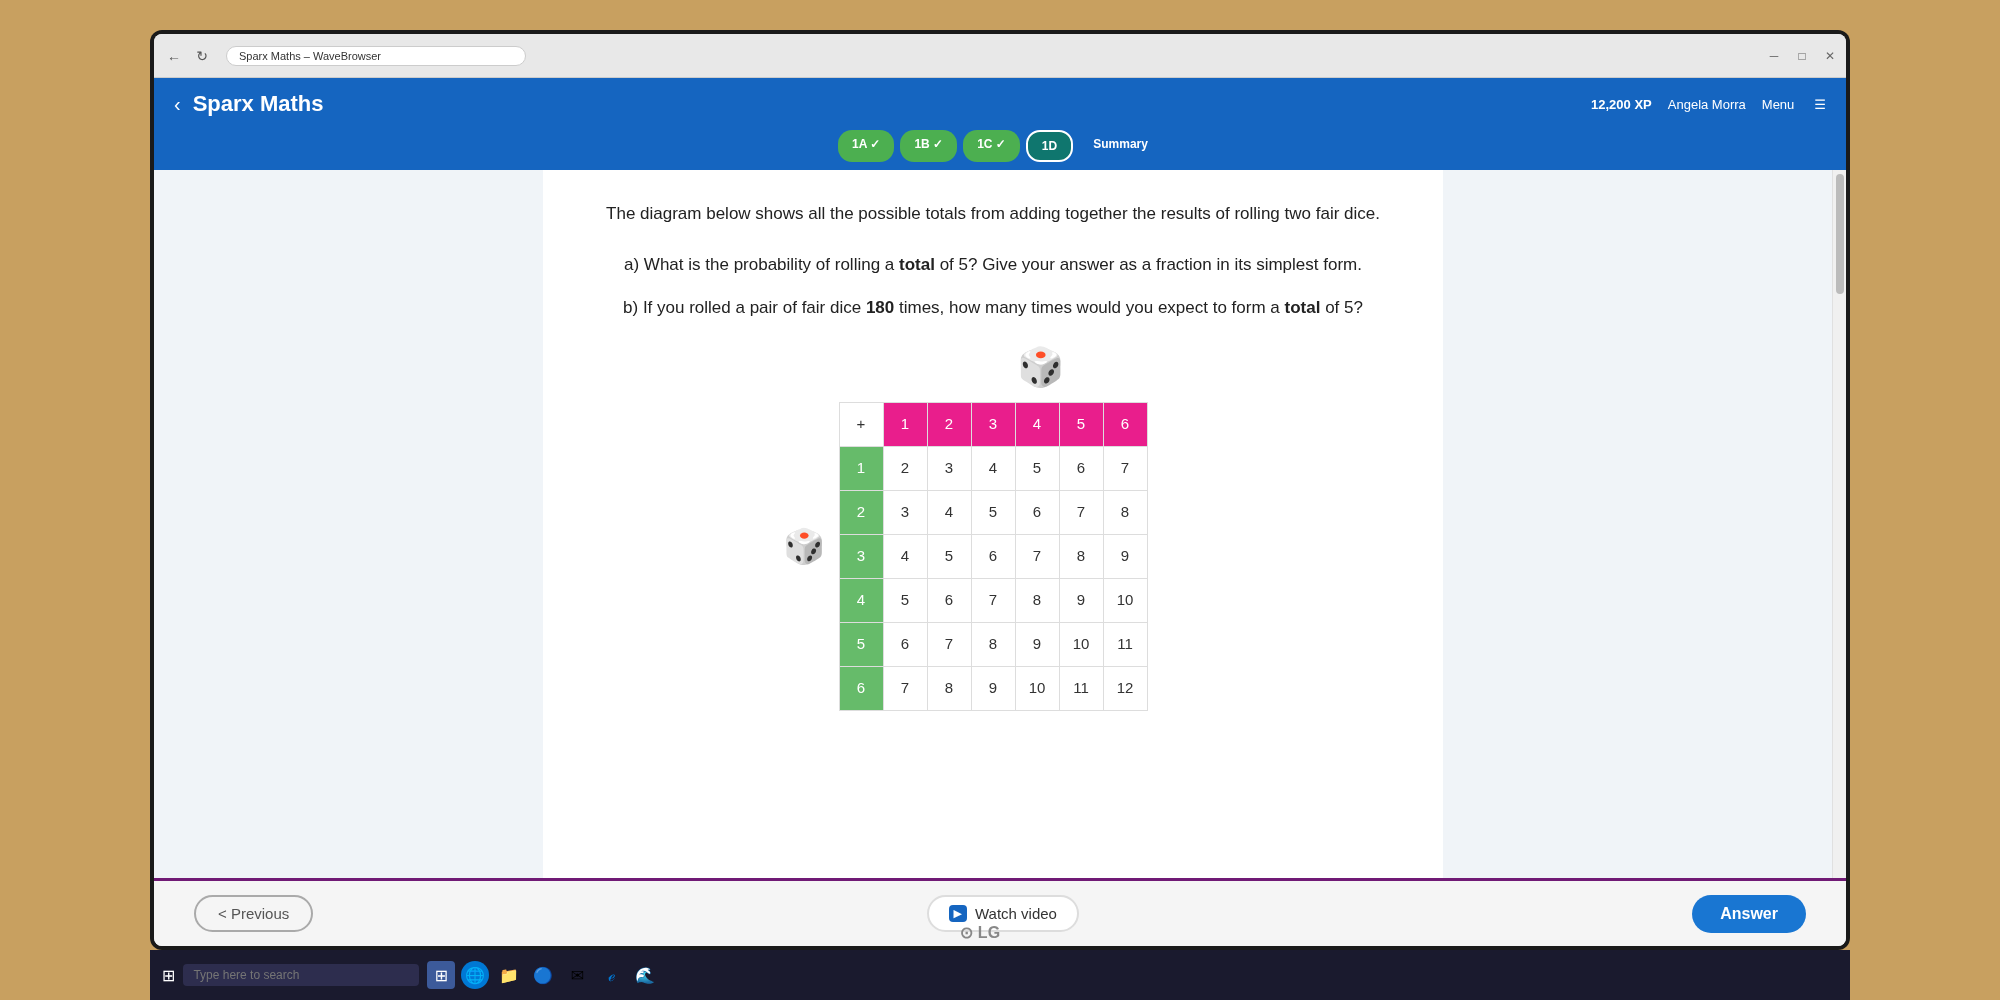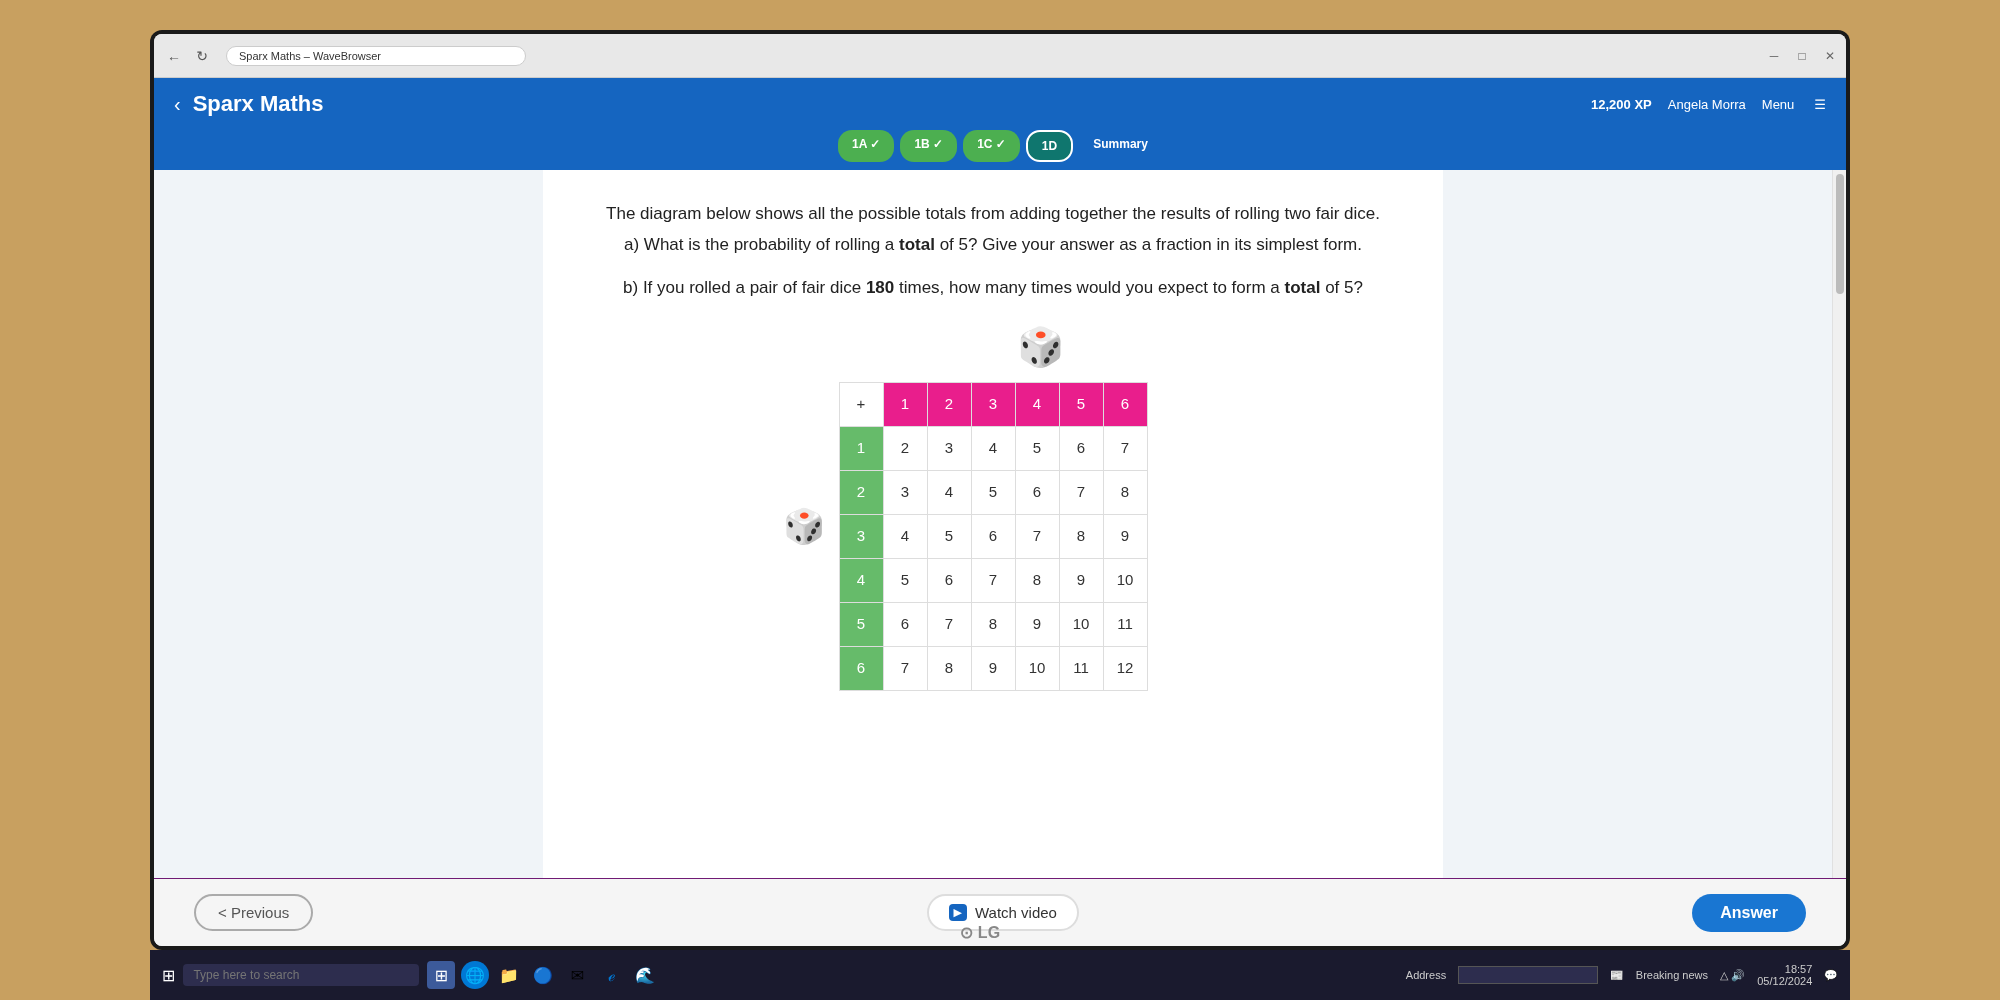--- a/index.html
+++ b/index.html
@@ -190,21 +190,21 @@
 
     .question-area {
       padding: 30px 40px;
       font-size: 17px;
       line-height: 1.6;
       color: #222;
     }
 
     .question-text {
       text-align: center;
-      margin-bottom: 4px;
+      margin-bottom: 24px;
     }
 
     .question-part {
       margin-bottom: 16px;
       text-align: center;
     }
 
     .bold { font-weight: bold; }
 
     
@@ -252,21 +252,21 @@
     }
 
     .body-cell {
       background: white;
       color: #333;
     }
 
     
     .bottom-bar {
       background: #f5f5f5;
-      border-top: 1px solid #701a75;
+      border-top: 3px solid #701a75;
       height: 68px;
       display: flex;
       align-items: center;
       justify-content: space-between;
       padding: 0 40px;
       flex-shrink: 0;
     }
 
     .prev-btn {
       background: transparent;
@@ -560,25 +560,13 @@
   <input class="taskbar-search" placeholder="Type here to search" style="">
   <div class="taskbar-icons">
     <div class="taskbar-icon" style="background:#3c5a9a; color:white;">⊞</div>
     <div class="taskbar-icon" style="background:#0078d4; color:white; border-radius:50%;">🌐</div>
     <div class="taskbar-icon">📁</div>
     <div class="taskbar-icon">🔵</div>
     <div class="taskbar-icon">✉</div>
     <div class="taskbar-icon" style="color:#0078d4;">ℯ</div>
     <div class="taskbar-icon" style="color:#00aaff;">🌊</div>
   </div>
-  <div class="taskbar-right">
-    <span>Address</span>
-    <input style="width: 140px; background: rgb(45, 45, 78); border: 1px solid rgb(85, 85, 85); color: rgb(204, 204, 204); font-size: 11px; padding: 2px 6px;">
-    <span>📰</span>
-    <span>Breaking news</span>
-    <span>△ 🔊</span>
-    <div class="clock">
-      <div>18:57</div>
-      <div>05/12/2024</div>
-    </div>
-    <span>💬</span>
-  </div>
 </div>
 
 </body></html>

